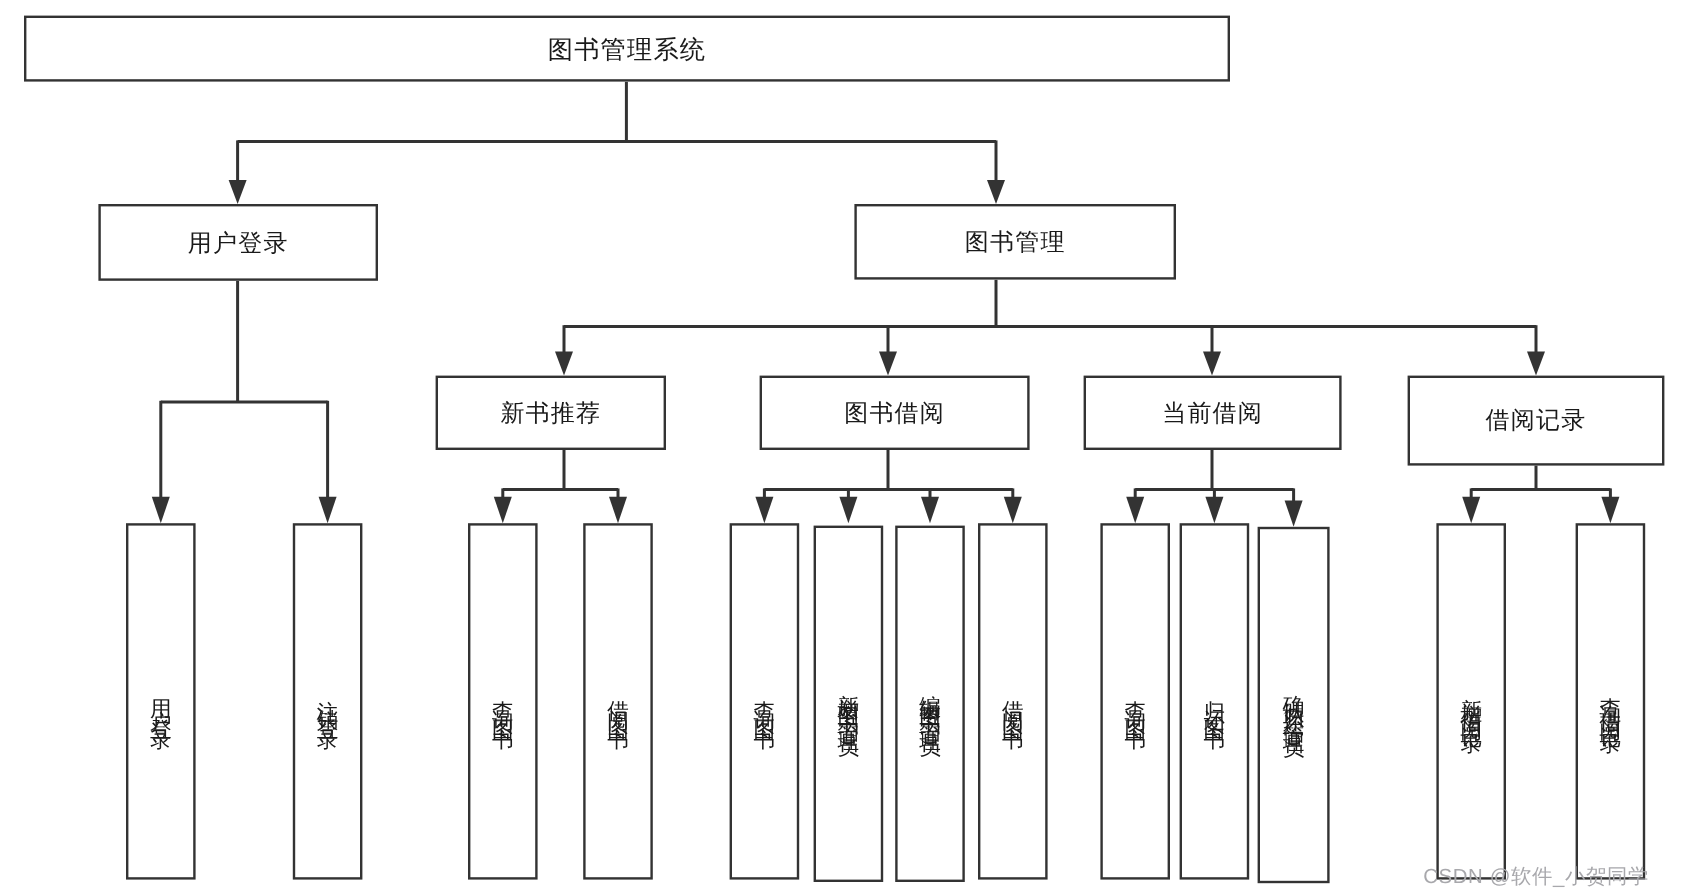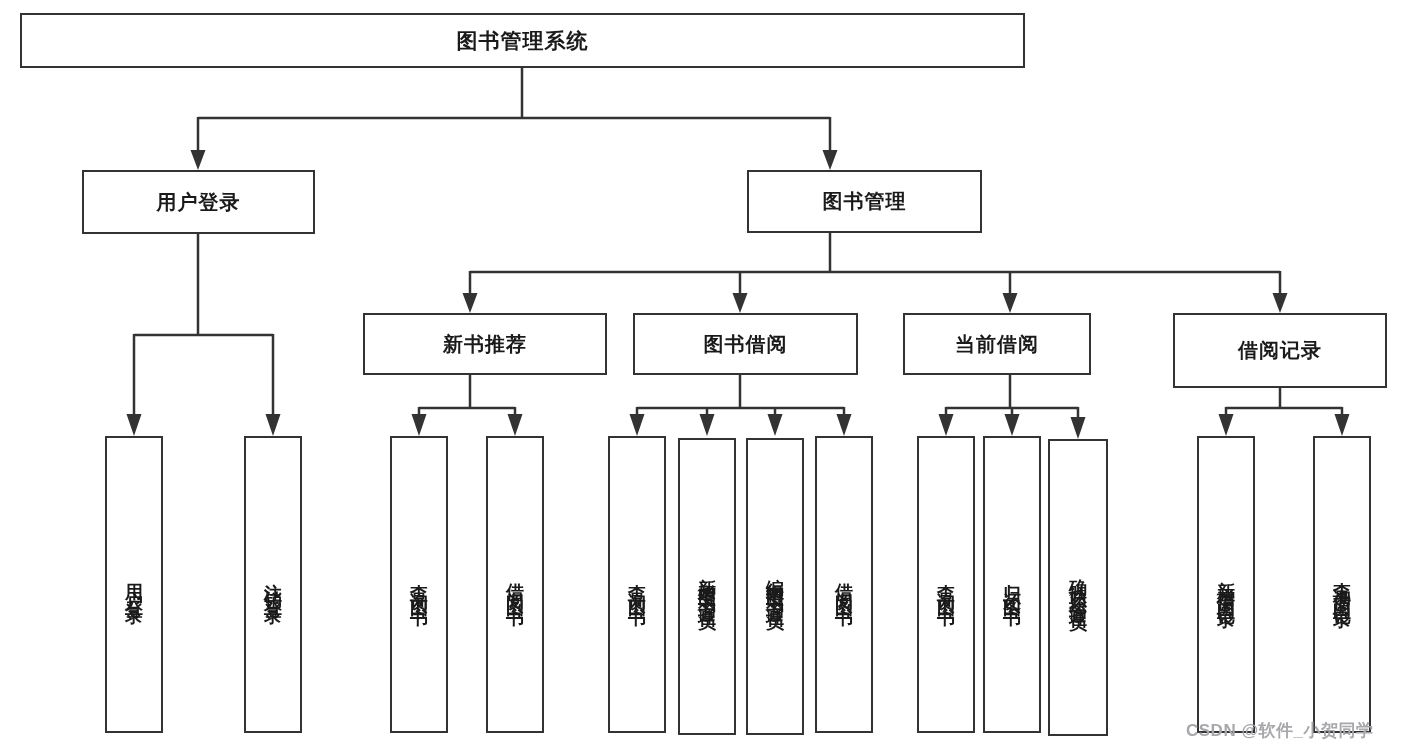--- a/index.html
+++ b/index.html
@@ -9,21 +9,20 @@
     --bg:#ffffff;
   }
   html,body{margin:0;padding:0;background:var(--bg);}
   body{font-family:"Liberation Sans","DejaVu Sans",sans-serif;}
   .canvas{
     position:relative;
     width:1405px;
     height:747px;
     background:var(--bg);
     overflow:hidden;
-    font-weight:bold;
   }
   .connector-svg{
     position:absolute;
     left:0;top:0;
     width:1405px;height:747px;
     pointer-events:none;
   }
   .connector-svg line{stroke:var(--line);stroke-width:2.5;}
   .connector-svg polygon{fill:var(--line);stroke:none;}
   .box{
@@ -136,25 +135,25 @@
       <line x1="1226" y1="407" x2="1226" y2="419"></line>
       <polygon points="1226,436 1218.5,414 1233.5,414"></polygon>
       <line x1="1342" y1="407" x2="1342" y2="419"></line>
       <polygon points="1342,436 1334.5,414 1349.5,414"></polygon>
     </g>
   </svg>
 
   <div class="box" style="left:20px;top:13px;width:1005px;height:55px;font-size:21px;">图书管理系统</div>
 
   <div class="box" style="left:82px;top:170px;width:233px;height:64px;">用户登录</div>
-  <div class="box" style="left:712px;top:170px;width:235px;height:63px;margin-left:35px;">图书管理</div>
+  <div class="box" style="left:712px;top:170px;width:268px;height:63px;">图书管理</div>
 
-  <div class="box" style="left:363px;top:313px;width:244px;height:62px;">新书推荐</div>
+  <div class="box" style="left:363px;top:313px;width:192px;height:62px;">新书推荐</div>
   <div class="box" style="left:633px;top:313px;width:225px;height:62px;">图书借阅</div>
-  <div class="box" style="left:903px;top:313px;width:188px;height:62px;">当前借阅</div>
+  <div class="box" style="left:903px;top:313px;width:215px;height:62px;">当前借阅</div>
   <div class="box" style="left:1173px;top:313px;width:214px;height:75px;">借阅记录</div>
 
   <div class="box leaf" style="left:105px;top:436px;width:58px;height:297px;">用户登录</div>
   <div class="box leaf" style="left:244px;top:436px;width:58px;height:297px;">注销登录</div>
 
   <div class="box leaf" style="left:390px;top:436px;width:58px;height:297px;">查询图书</div>
   <div class="box leaf" style="left:486px;top:436px;width:58px;height:297px;">借阅图书</div>
 
   <div class="box leaf" style="left:608px;top:436px;width:58px;height:297px;">查询图书</div>
   <div class="box leaf" style="left:678px;top:438px;width:58px;height:297px;letter-spacing:5px;">新增图书（管理员）</div>

